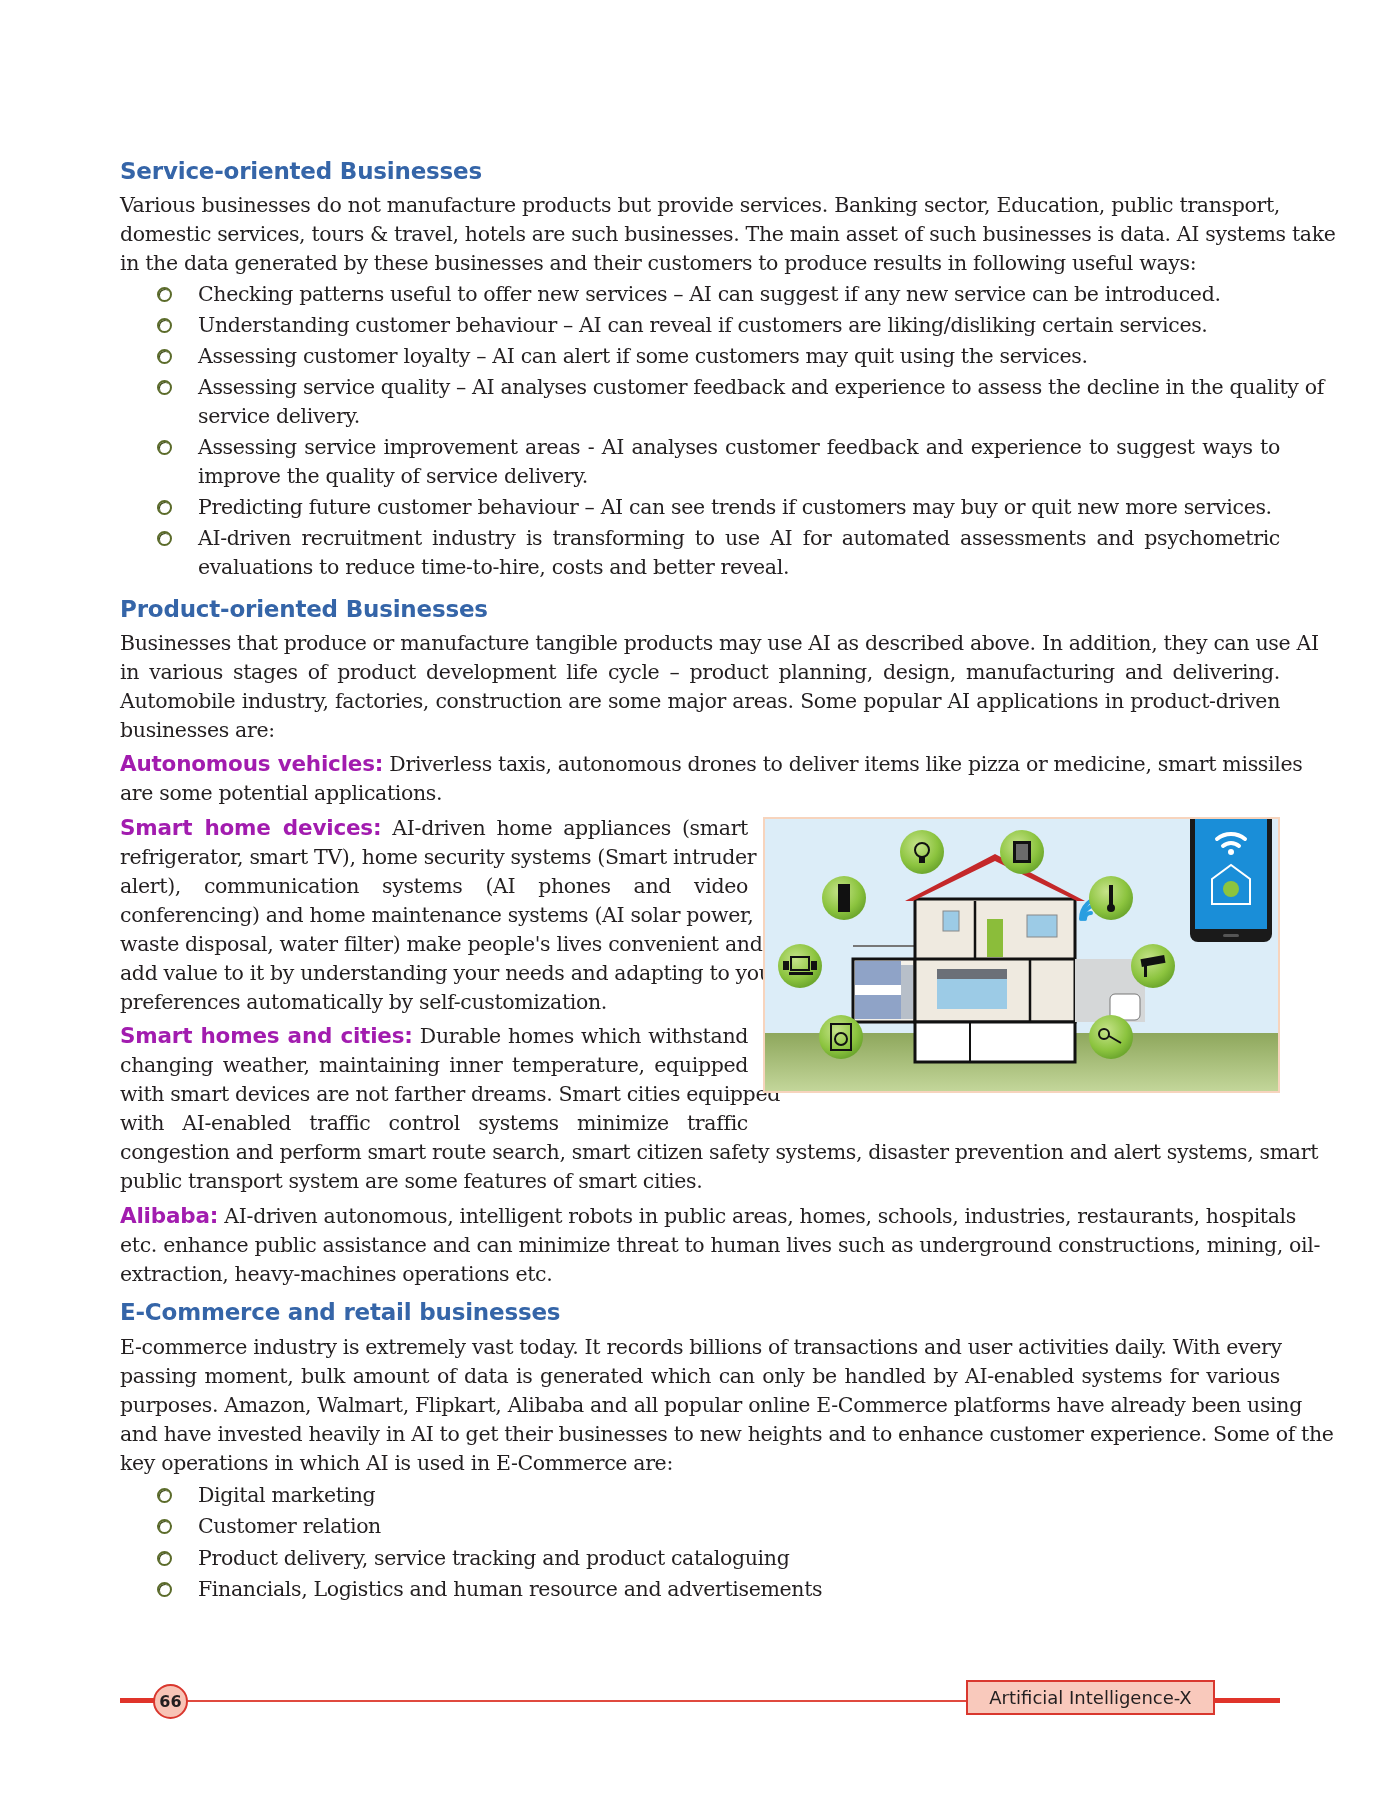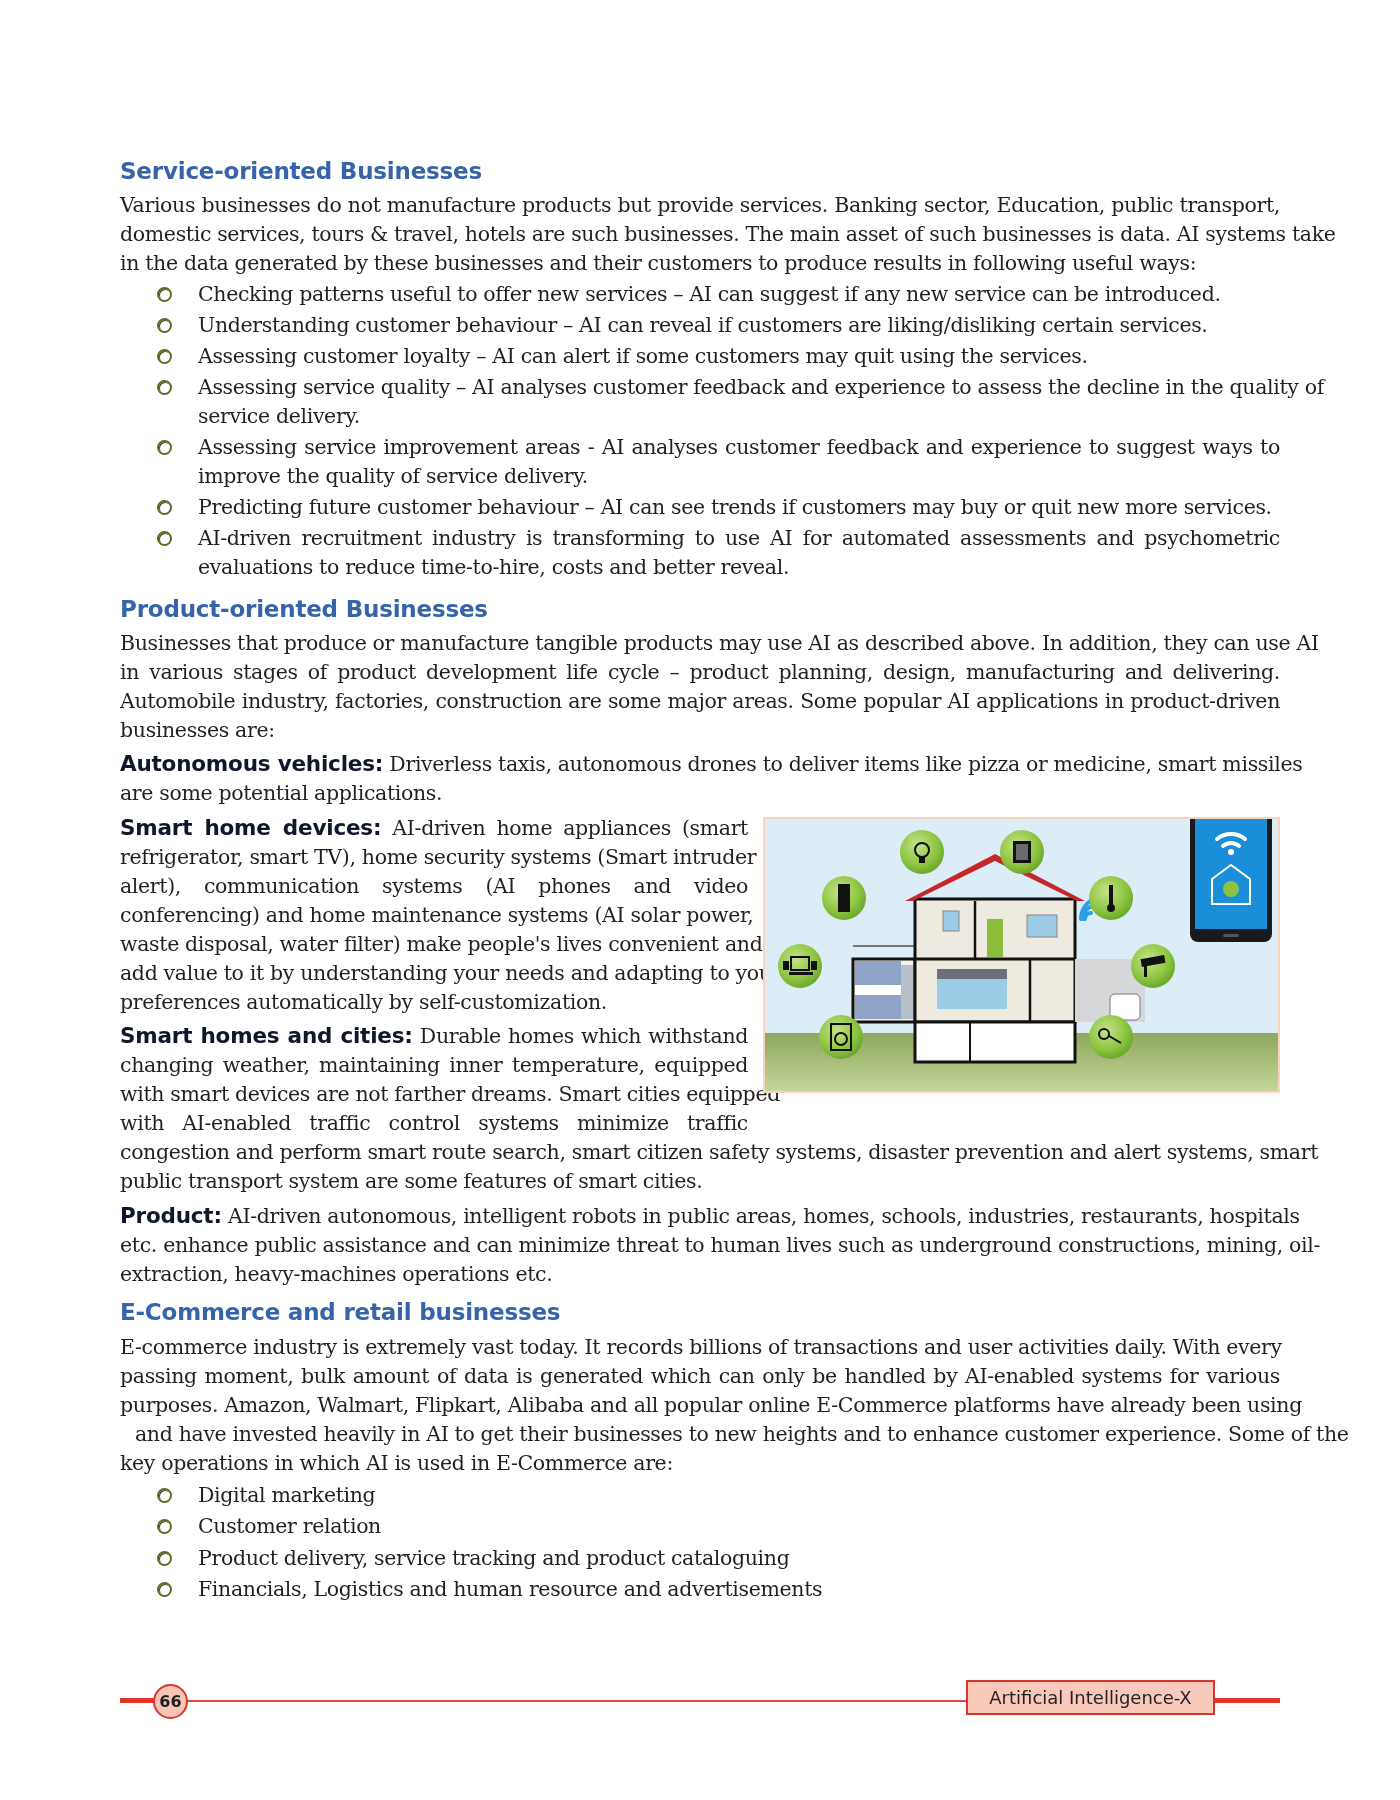--- a/index.html
+++ b/index.html
@@ -5,21 +5,21 @@
   html, body { margin:0; padding:0; }
   body { width:1400px; height:1800px; background:#ffffff; position:relative; overflow:hidden;
          font-family:"DejaVu Serif", "Liberation Serif", serif; color:#231f20; }
   .page { position:absolute; left:0; top:0; width:1400px; height:1800px; }
   .h { position:absolute; left:120px; font-family:"DejaVu Sans", "Liberation Sans", sans-serif;
        font-weight:bold; font-size:23px; color:#3565a8; letter-spacing:-0.2px; white-space:nowrap; }
   .line { position:absolute; left:120px; width:1160px; font-size:20.5px; line-height:28px; white-space:nowrap;
           text-align:justify; text-align-last:justify; letter-spacing:-0.35px; }
   .line.last { text-align-last:left; }
   .line.narrow { width:628px; }
-  .sub { font-family:"DejaVu Sans", "Liberation Sans", sans-serif; font-weight:bold; color:#0f172a; font-size:21.5px; letter-spacing:-0.2px; }
+  .sub { font-family:"DejaVu Sans", "Liberation Sans", sans-serif; font-weight:bold; color:#a21caf; font-size:21.5px; letter-spacing:-0.2px; }
   .bullet-row { position:absolute; left:154px; width:1126px; height:28px; }
   .bullet { position:absolute; left:3px; top:7px; width:11px; height:11px; border:2.5px solid #5b6b2a; border-radius:50%;
             box-shadow: inset 1px 1px 0 #3e4a1b; }
   .btext { position:absolute; left:44px; width:1082px; font-size:20.5px; line-height:28px; white-space:nowrap;
            text-align:justify; text-align-last:justify; letter-spacing:-0.35px; }
   .btext.last { text-align-last:left; }
   .bcont { position:absolute; left:198px; width:1082px; font-size:20.5px; line-height:28px; white-space:nowrap; letter-spacing:-0.35px; }
   
   .figure { position:absolute; left:763px; top:817px; width:513px; height:272px; border:2px solid #f7d4bd; overflow:hidden; background:#dcedf8; }
   
@@ -91,21 +91,21 @@
   <div class="line narrow" style="top:959px;">add value to it by understanding your needs and adapting to your</div>
   <div class="line narrow last" style="top:988px;">preferences automatically by self-customization.</div>
 
   <div class="line narrow" style="top:1022px;"><span class="sub">Smart homes and cities:</span><span> Durable homes which withstand</span></div>
   <div class="line narrow" style="top:1080px;">with smart devices are not farther dreams. Smart cities equipped</div>
   <div class="line narrow" style="top:1051px;">changing weather, maintaining inner temperature, equipped</div>
   <div class="line narrow" style="top:1109px;">with AI-enabled traffic control systems minimize traffic</div>
   <div class="line" style="top:1138px;">congestion and perform smart route search, smart citizen safety systems, disaster prevention and alert systems, smart</div>
   <div class="line last" style="top:1167px;">public transport system are some features of smart cities.</div>
 
-  <div class="line" style="top:1202px;"><span class="sub">Product:</span><span> AI-driven autonomous, intelligent robots in public areas, homes, schools, industries, restaurants, hospitals</span></div>
+  <div class="line" style="top:1202px;"><span class="sub">Alibaba:</span><span> AI-driven autonomous, intelligent robots in public areas, homes, schools, industries, restaurants, hospitals</span></div>
   <div class="line" style="top:1231px;">etc. enhance public assistance and can minimize threat to human lives such as underground constructions, mining, oil-</div>
   <div class="line last" style="top:1260px;">extraction, heavy-machines operations etc.</div>
 
   <div class="figure">
     <svg width="513" height="272" viewBox="0 0 513 272" xmlns="http://www.w3.org/2000/svg">
       <defs>
         <radialGradient id="gball" cx="40%" cy="35%" r="65%">
           <stop offset="0%" stop-color="#c6e38a"></stop>
           <stop offset="70%" stop-color="#8cc43f"></stop>
           <stop offset="100%" stop-color="#6ea82e"></stop>
@@ -200,21 +200,21 @@
         <circle cx="466" cy="70" r="8" fill="#8cc43f"></circle>
         <rect x="458" y="115" width="16" height="3" rx="1.5" fill="#555"></rect>
       </g>
     </svg>
   </div>
 
   <div class="h" style="top:1299px;">E-Commerce and retail businesses</div>
   <div class="line" style="top:1333px;">E-commerce industry is extremely vast today. It records billions of transactions and user activities daily. With every</div>
   <div class="line" style="top:1362px;">passing moment, bulk amount of data is generated which can only be handled by AI-enabled systems for various</div>
   <div class="line" style="top:1391px;">purposes. Amazon, Walmart, Flipkart, Alibaba and all popular online E-Commerce platforms have already been using</div>
-  <div class="line" style="top:1420px;margin-left:15px;">and have invested heavily in AI to get their businesses to new heights and to enhance customer experience.  Some of the</div>
+  <div class="line" style="top:1420px;">and have invested heavily in AI to get their businesses to new heights and to enhance customer experience.  Some of the</div>
   <div class="line last" style="top:1449px;">key operations in which AI is used in E-Commerce are:</div>
 
   <div class="bullet-row" style="top:1481px;">
     <span class="bullet"></span>
     <span class="btext last">Digital marketing</span>
   </div>
   <div class="bullet-row" style="top:1512px;">
     <span class="bullet"></span>
     <span class="btext last">Customer relation</span>
   </div>

